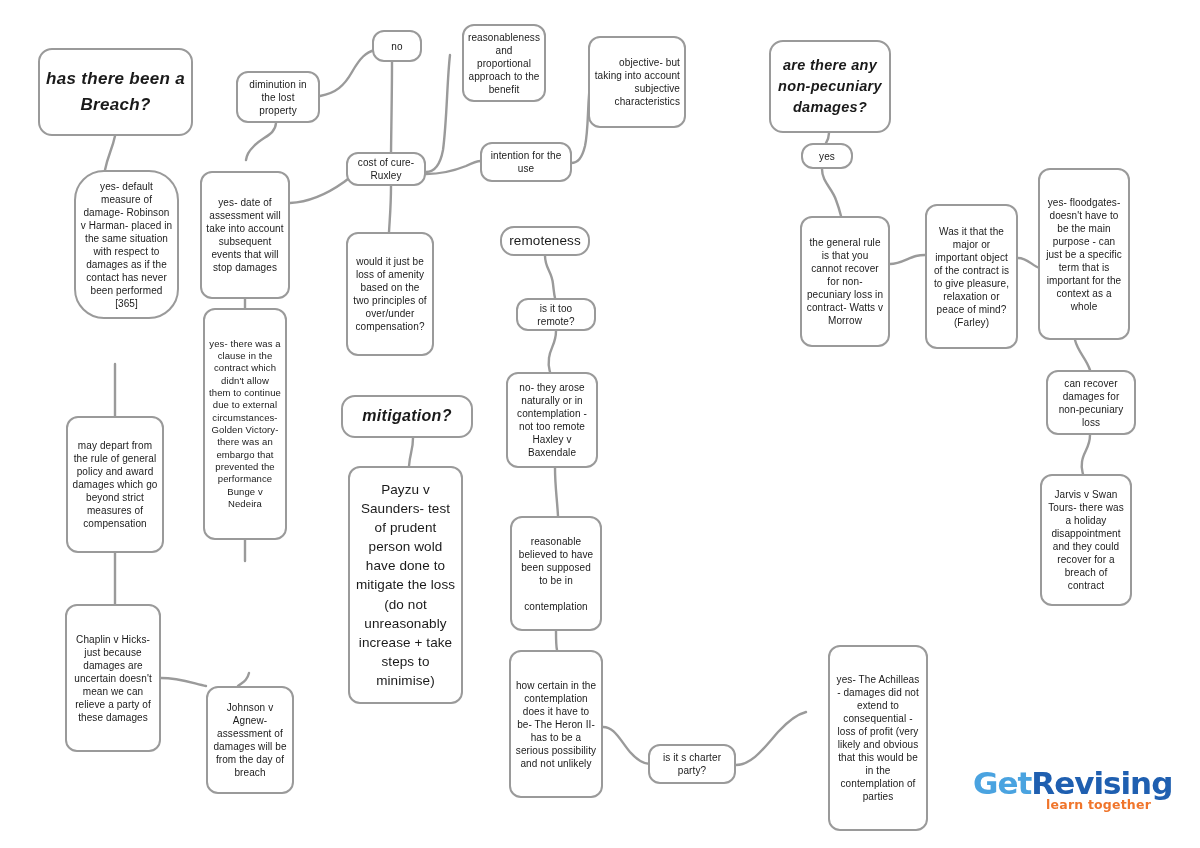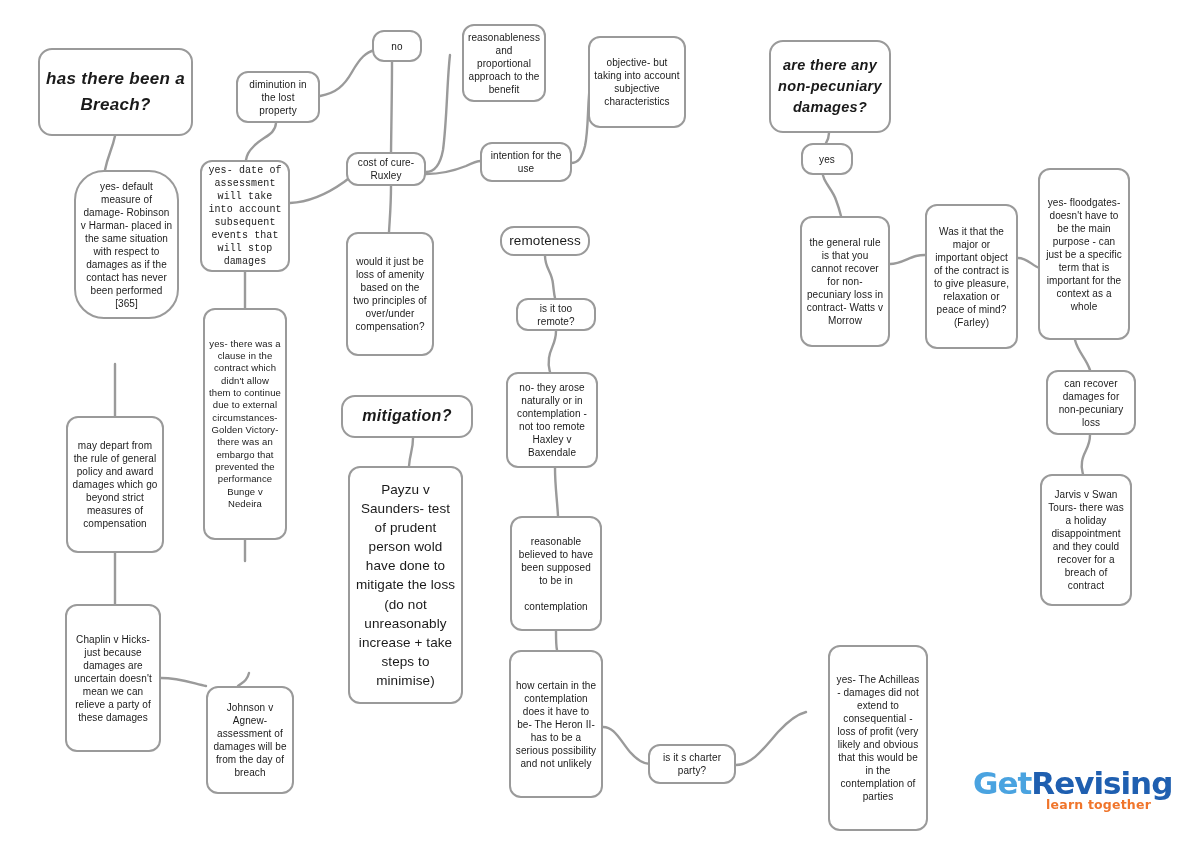--- a/index.html
+++ b/index.html
@@ -138,34 +138,34 @@
   <div class="node root" style="left:38px; top:48px; width:155px; height:88px;">has there been a Breach?</div>
 
   <div class="node small" style="left:74px; top:170px; width:105px; height:149px;border-radius:30px;">yes- default measure of damage- Robinson v Harman- placed in the same situation with respect to damages as if the contact has never been performed [365]</div>
 
   <div class="node small" style="left:66px; top:416px; width:98px; height:137px;">may depart from the rule of general policy and award damages which go beyond strict measures of compensation</div>
 
   <div class="node small" style="left:65px; top:604px; width:96px; height:148px;">Chaplin v Hicks- just because damages are uncertain doesn't mean we can relieve a party of these damages</div>
 
   <div class="node small" style="left:236px; top:71px; width:84px; height:52px;">diminution in the lost property</div>
 
-  <div class="node small" style="left:200px; top:160px; width:90px; height:112px;font-family:Liberation Mono, monospace;">yes- date of assessment will take into account subsequent events that will stop damages</div>
+  <div class="node small" style="left:200px; top:171px; width:90px; height:128px;">yes- date of assessment will take into account subsequent events that will stop damages</div>
 
   <div class="node tiny" style="left:203px; top:308px; width:84px; height:232px;">yes- there was a clause in the contract which didn't allow them to continue due to external circumstances- Golden Victory- there was an embargo that prevented the performance Bunge v Nedeira</div>
 
 
   <div class="node small" style="left:206px; top:686px; width:88px; height:108px;">Johnson v Agnew- assessment of damages will be from the day of breach</div>
 
   <div class="node small" style="left:372px; top:30px; width:50px; height:32px;">no</div>
 
   <div class="node small" style="left:346px; top:152px; width:80px; height:34px;">cost of cure- Ruxley</div>
 
   <div class="node small" style="left:462px; top:24px; width:84px; height:78px;">reasonableness and proportional approach to the benefit</div>
 
-  <div class="node small" style="left:588px; top:36px; width:98px; height:92px;">objective- but taking into account subjective characteristics</div>
+  <div class="node small" style="left:588px; top:36px; width:98px; height:92px;text-align:right;">objective- but taking into account subjective characteristics</div>
 
   <div class="node small" style="left:480px; top:142px; width:92px; height:40px;">intention for the use</div>
 
   <div class="node small" style="left:346px; top:232px; width:88px; height:124px;">would it just be loss of amenity based on the two principles of over/under compensation?</div>
 
   <div class="node root" style="left:341px; top:395px; width:132px; height:43px; font-size:16px;">mitigation?</div>
 
   <div class="node big-body" style="left:348px; top:466px; width:115px; height:238px;">Payzu v Saunders- test of prudent person wold have done to mitigate the loss (do not unreasonably increase + take steps to minimise)</div>
 
   <div class="node heading" style="left:500px; top:226px; width:90px; height:30px;">remoteness</div>
@@ -179,21 +179,21 @@
 contemplation</div>
 
   <div class="node small" style="left:509px; top:650px; width:94px; height:148px;">how certain in the contemplation does it have to be- The Heron II- has to be a serious possibility and not unlikely</div>
 
   <div class="node small" style="left:648px; top:744px; width:88px; height:40px;">is it s charter party?</div>
 
   <div class="node small" style="left:828px; top:632px; width:100px; height:186px;margin-top:13px;">yes- The Achilleas - damages did not extend to consequential - loss of profit (very likely and obvious that this would be in the contemplation of parties</div>
 
   <div class="node root" style="left:769px; top:40px; width:122px; height:93px; font-size:14.5px; line-height:1.45;">are there any non-pecuniary damages?</div>
 
-  <div class="node small" style="left:801px; top:143px; width:52px; height:32px;text-align:right;">yes</div>
+  <div class="node small" style="left:801px; top:143px; width:52px; height:26px;text-align:right;">yes</div>
 
   <div class="node small" style="left:800px; top:216px; width:90px; height:131px;">the general rule is that you cannot recover for non-pecuniary loss in contract- Watts v Morrow</div>
 
   <div class="node small" style="left:925px; top:204px; width:93px; height:145px;text-align:center;">Was it that the major or important object of the contract is to give pleasure, relaxation or peace of mind? (Farley)</div>
 
   <div class="node small" style="left:1038px; top:168px; width:92px; height:172px;">yes- floodgates- doesn't have to be the main purpose - can just be a specific term that is important for the context as a whole</div>
 
   <div class="node small" style="left:1046px; top:370px; width:90px; height:65px;">can recover damages for non-pecuniary loss</div>
 
   <div class="node small" style="left:1040px; top:474px; width:92px; height:132px;">Jarvis v Swan Tours- there was a holiday disappointment and they could recover for a breach of contract</div>

